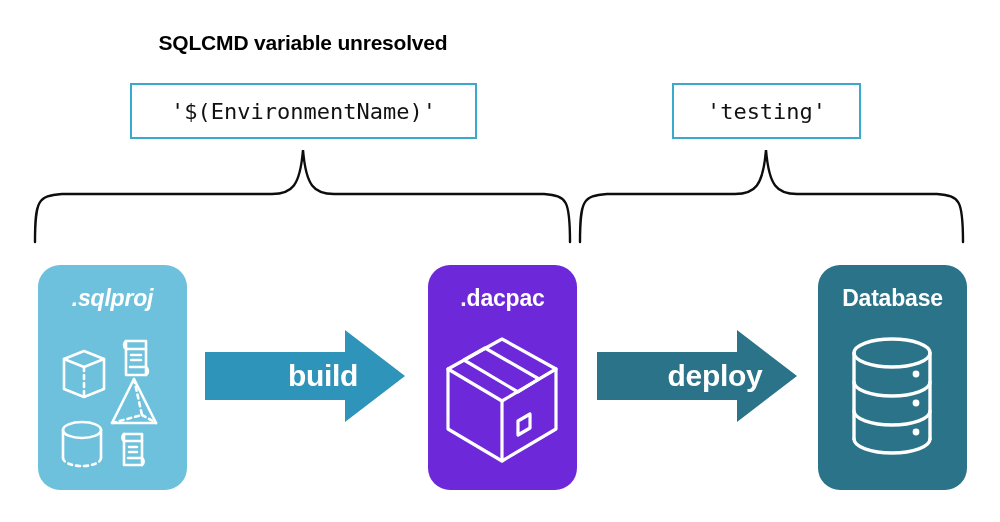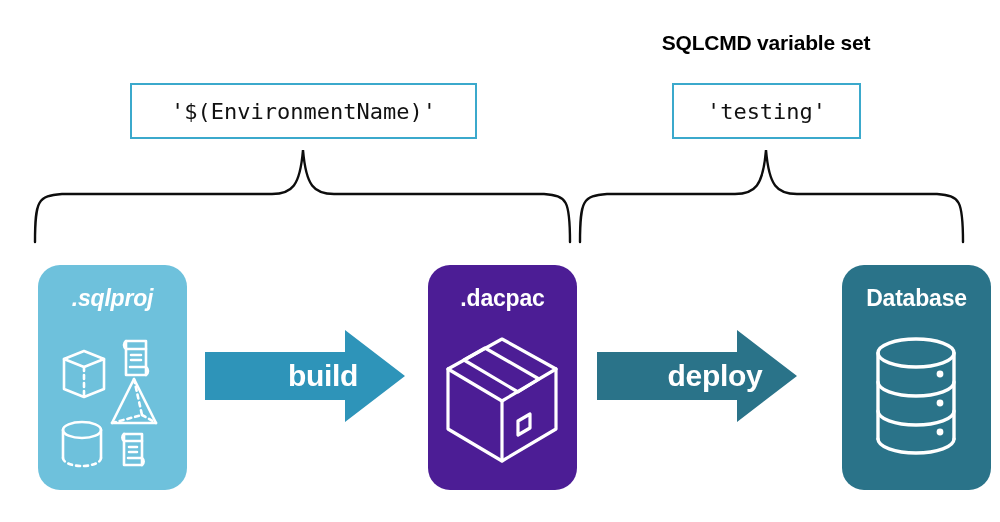--- a/index.html
+++ b/index.html
@@ -63,22 +63,22 @@
   
   .stage-box {
     position: absolute;
     top: 265px;
     width: 149px;
     height: 225px;
     border-radius: 22px;
     display: block;
   }
   #box-sqlproj  { left: 38px;  background: #6EC1DC; font-style: italic; }
-  #box-dacpac   { left: 428px; background: #4c1d95; }
-  #box-database { left: 818px; background: #2A7389; margin-left: 24px; }
+  #box-dacpac   { left: 428px; background: #6d28d9; }
+  #box-database { left: 818px; background: #2A7389; }
 
   .stage-label {
     position: absolute;
     top: 20px;
     left: 0;
     width: 100%;
     text-align: center;
     font-family: "Liberation Sans", sans-serif;
     font-weight: bold;
     font-size: 23px;
@@ -122,21 +122,21 @@
     padding-left: 12px;
     box-sizing: border-box;
     margin-left: 36px;
   }
 </style>
 </head>
 <body>
 
 <div id="canvas">
 
-  <div class="section-title" id="title-right">SQLCMD variable set</div>
+  <div class="section-title" id="title-left">SQLCMD variable unresolved</div>
 
   <div class="code-box" id="code-right">'testing'</div>
   <div class="code-box" id="code-left">'$(EnvironmentName)'</div>
 
   <svg id="brace-layer" viewBox="0 0 1000 522">
 
     <path fill="none" stroke="#0D0D0D" stroke-width="2.4" stroke-linecap="round" d="M 35 242
              C 35 200, 38 196, 62 194
              L 272 194
              C 292 194, 300 186, 303 150

